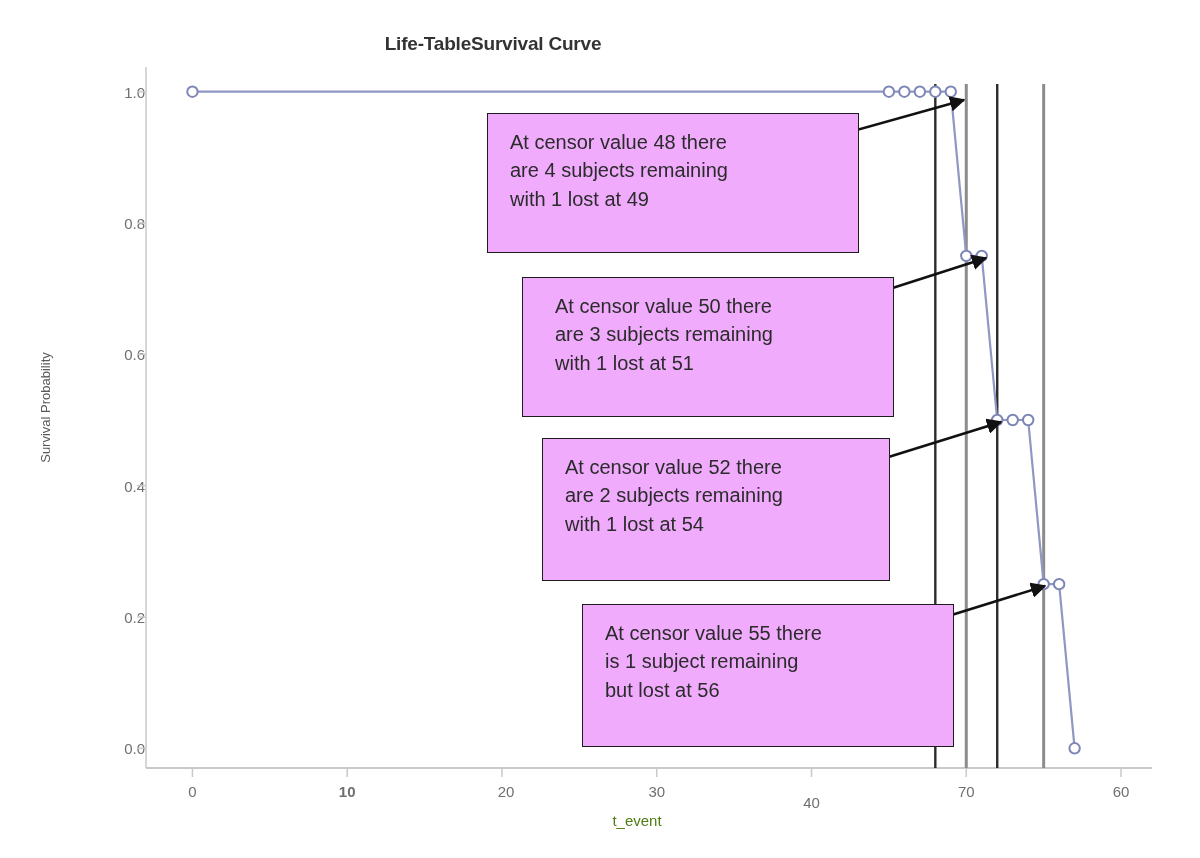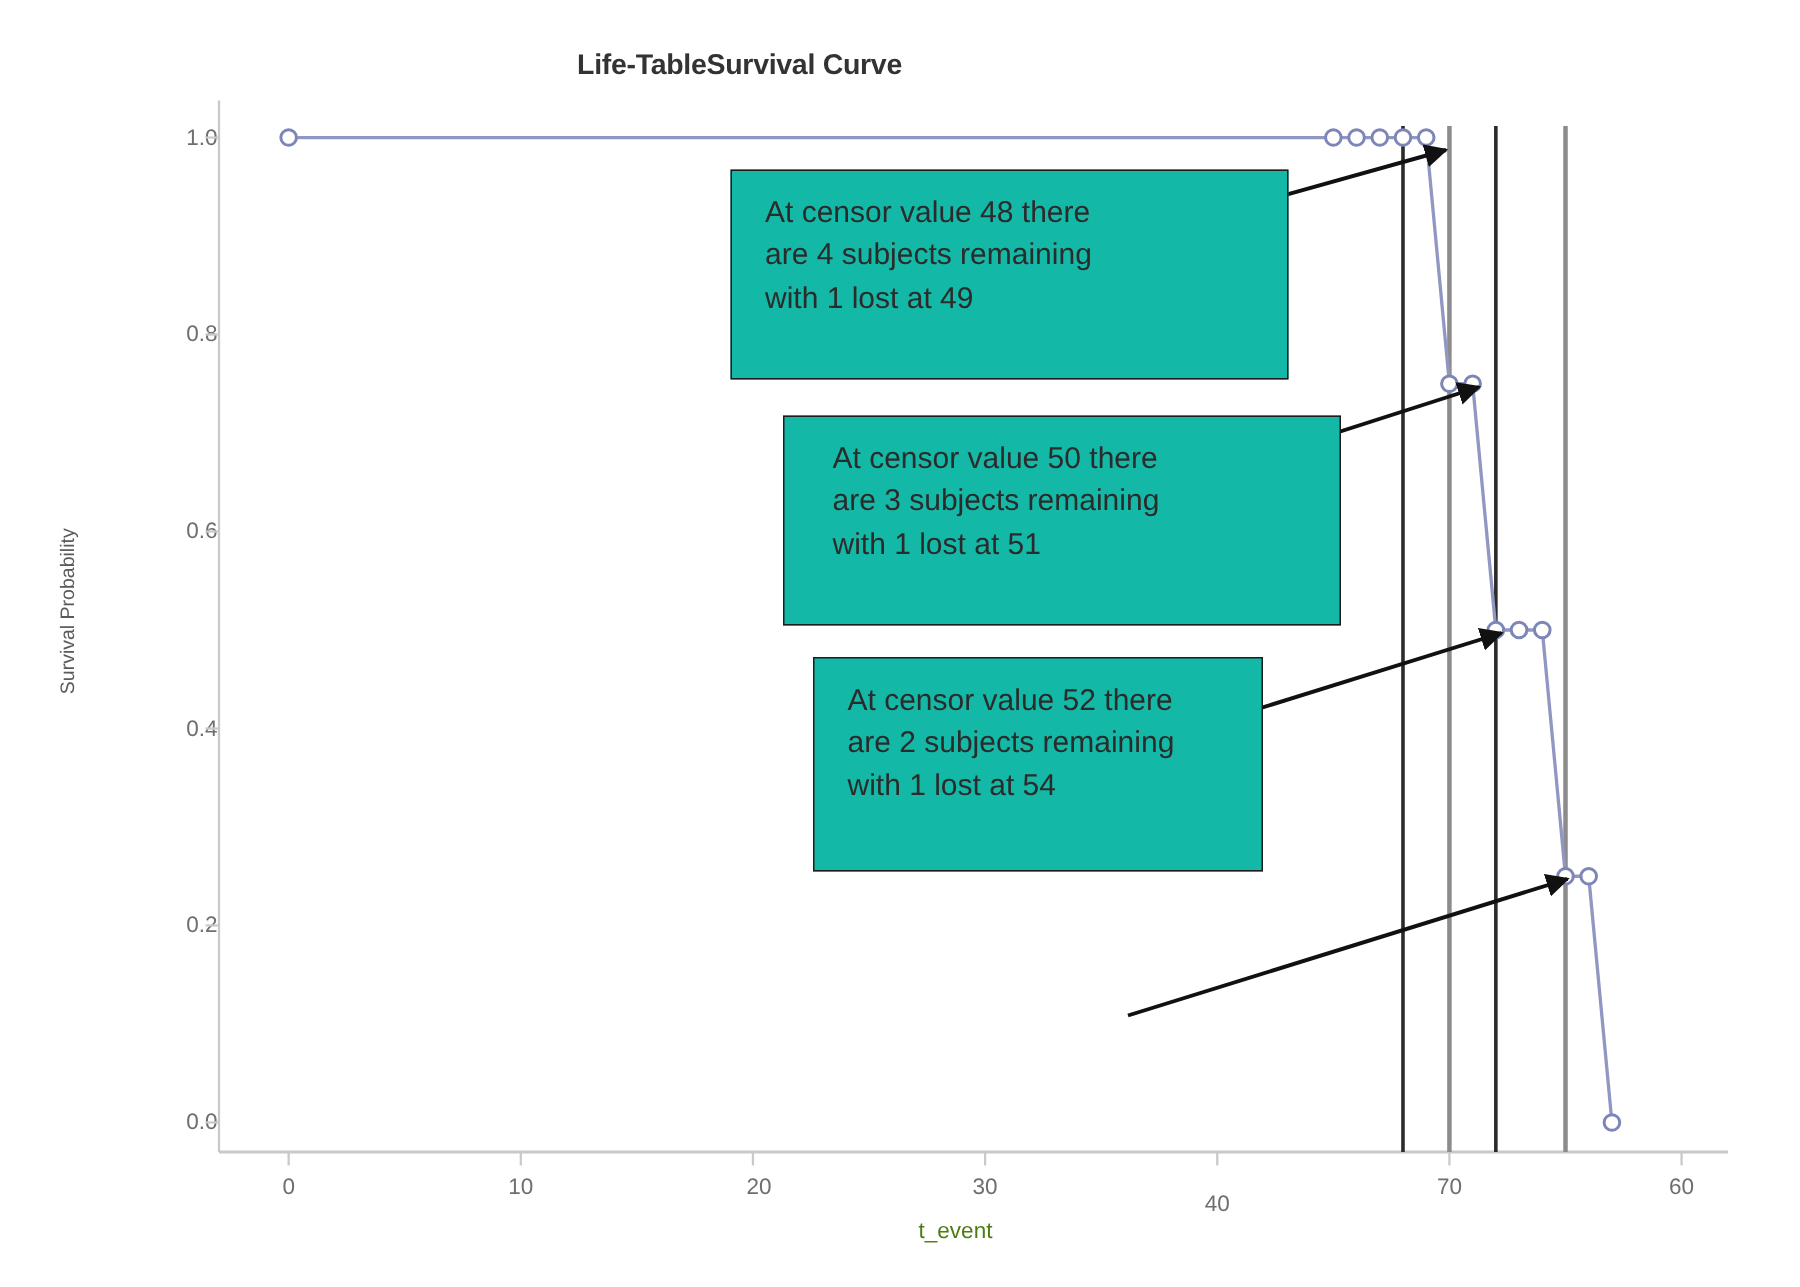--- a/index.html
+++ b/index.html
@@ -90,21 +90,21 @@
     position: absolute;
     left: 0;
     top: 783px;
     width: 1200px;
     height: 30px;
   }
 
   
   .callout {
     position: absolute;
-    background: #14b8a6;
+    background: #f0abfc;
     border: 1.5px solid #1d1d1d;
     box-sizing: border-box;
     padding: 14px 20px 12px 22px;
     font-size: 20px;
     line-height: 1.42;
     color: #2b2b2b;
     font-family: "Liberation Sans", sans-serif;
     white-space: pre-line;
   }
 
@@ -130,21 +130,21 @@
   <div id="y-tick-labels">
       <div class="y-tick-label" style="top: 748.302px;">0.0</div>
       <div class="y-tick-label" style="top: 616.981px;">0.2</div>
       <div class="y-tick-label" style="top: 485.66px;">0.4</div>
       <div class="y-tick-label" style="top: 354.34px;">0.6</div>
       <div class="y-tick-label" style="top: 223.019px;">0.8</div>
       <div class="y-tick-label" style="top: 91.6981px;">1.0</div>
     </div>
   <div id="x-tick-labels">
       <div class="x-tick-label" style="left: 192.431px;">0</div>
-      <div class="x-tick-label" style="left: 347.2px;">10</div>
+      <div class="x-tick-label" style="left: 347.2px; font-weight: bold;">10</div>
       <div class="x-tick-label" style="left: 506px;">20</div>
       <div class="x-tick-label" style="left: 656.738px;">30</div>
       <div class="x-tick-label" style="left: 811.508px; margin-top: 11px;">40</div>
       <div class="x-tick-label" style="left: 966.277px;">70</div>
       <div class="x-tick-label" style="left: 1121.05px; text-align: center;">60</div>
     </div>
 
   <svg id="plot-svg" viewBox="0 0 1200 858">
 
     <line id="frame-left" stroke="#c9c9c9" stroke-width="1.5" x1="146" y1="67" x2="146" y2="768"></line>
@@ -201,18 +201,21 @@
   </svg>
 
   <div class="callout" id="callout-0" style="left:487px; top:113px; width:372px; height:140px;">At censor value 48 there
 are 4 subjects remaining
 with 1 lost at 49</div>
 
   <div class="callout" id="callout-1" style="left:522px; top:277px; width:372px; height:140px;padding-left:32px;">At censor value 50 there
 are 3 subjects remaining
 with 1 lost at 51</div>
 
-  <div class="callout" id="callout-2" style="left:542px; top:438px; width:300px; height:143px;">At censor value 52 there
+  <div class="callout" id="callout-2" style="left:542px; top:438px; width:348px; height:143px;">At censor value 52 there
 are 2 subjects remaining
 with 1 lost at 54</div>
 
+  <div class="callout" id="callout-3" style="left:582px; top:604px; width:372px; height:143px;">At censor value 55 there
+is 1 subject remaining
+but  lost at 56</div>
 
 </div>
 
 </body></html>

